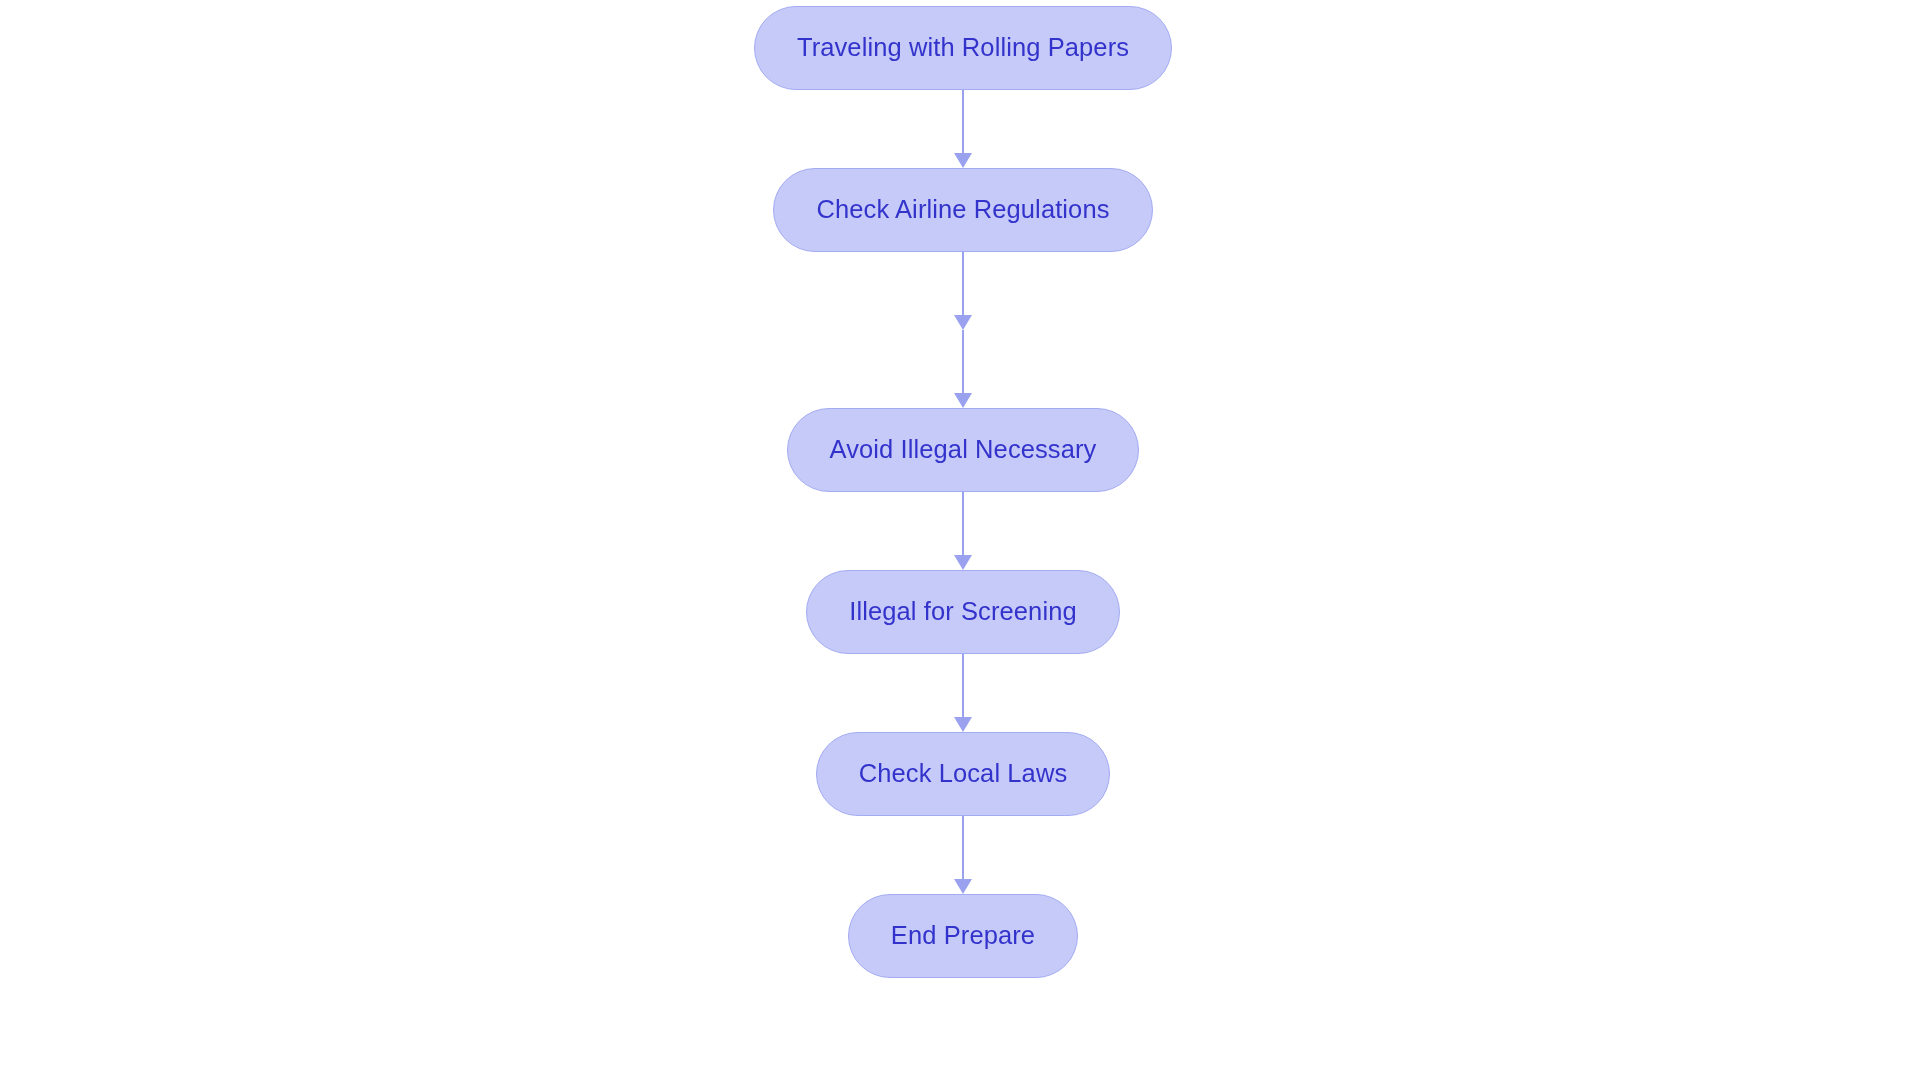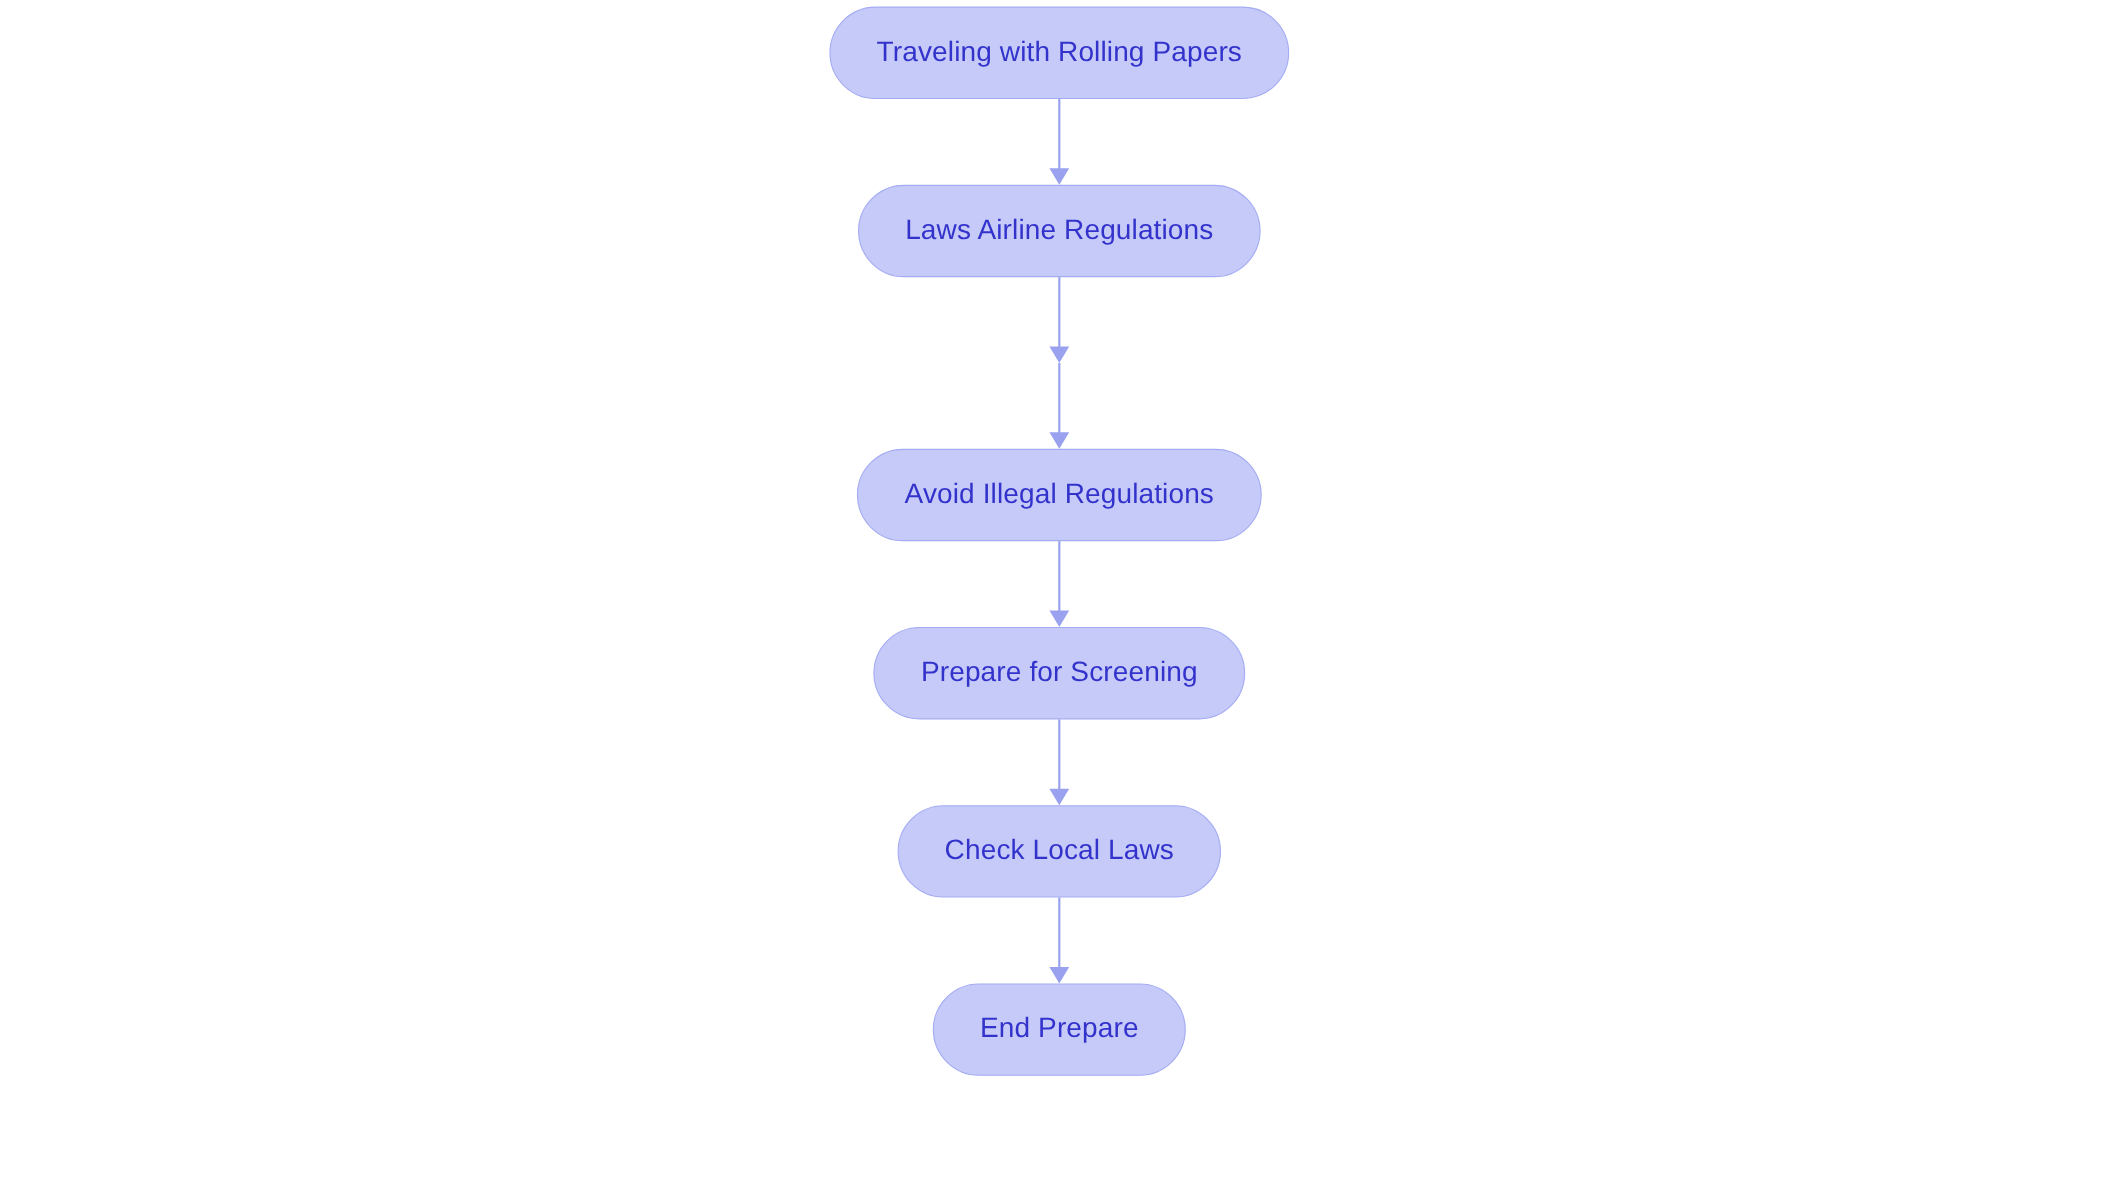--- a/index.html
+++ b/index.html
@@ -90,45 +90,45 @@
     <div class="node">
       <span class="node-label">Traveling with Rolling Papers</span>
     </div>
 
     <div class="connector">
       <div class="stem"></div>
       <div class="arrowhead"></div>
     </div>
 
     <div class="node">
-      <span class="node-label">Laws Airline Regulations</span>
+      <span class="node-label">Check Airline Regulations</span>
     </div>
 
     <div class="connector">
       <div class="stem"></div>
       <div class="arrowhead"></div>
     </div>
 
 
     <div class="connector">
       <div class="stem"></div>
       <div class="arrowhead"></div>
     </div>
 
     <div class="node">
-      <span class="node-label">Avoid Illegal Regulations</span>
+      <span class="node-label">Avoid Illegal Necessary</span>
     </div>
 
     <div class="connector">
       <div class="stem"></div>
       <div class="arrowhead"></div>
     </div>
 
     <div class="node">
-      <span class="node-label">Prepare for Screening</span>
+      <span class="node-label">Illegal for Screening</span>
     </div>
 
     <div class="connector">
       <div class="stem"></div>
       <div class="arrowhead"></div>
     </div>
 
     <div class="node">
       <span class="node-label">Check Local Laws</span>
     </div>

